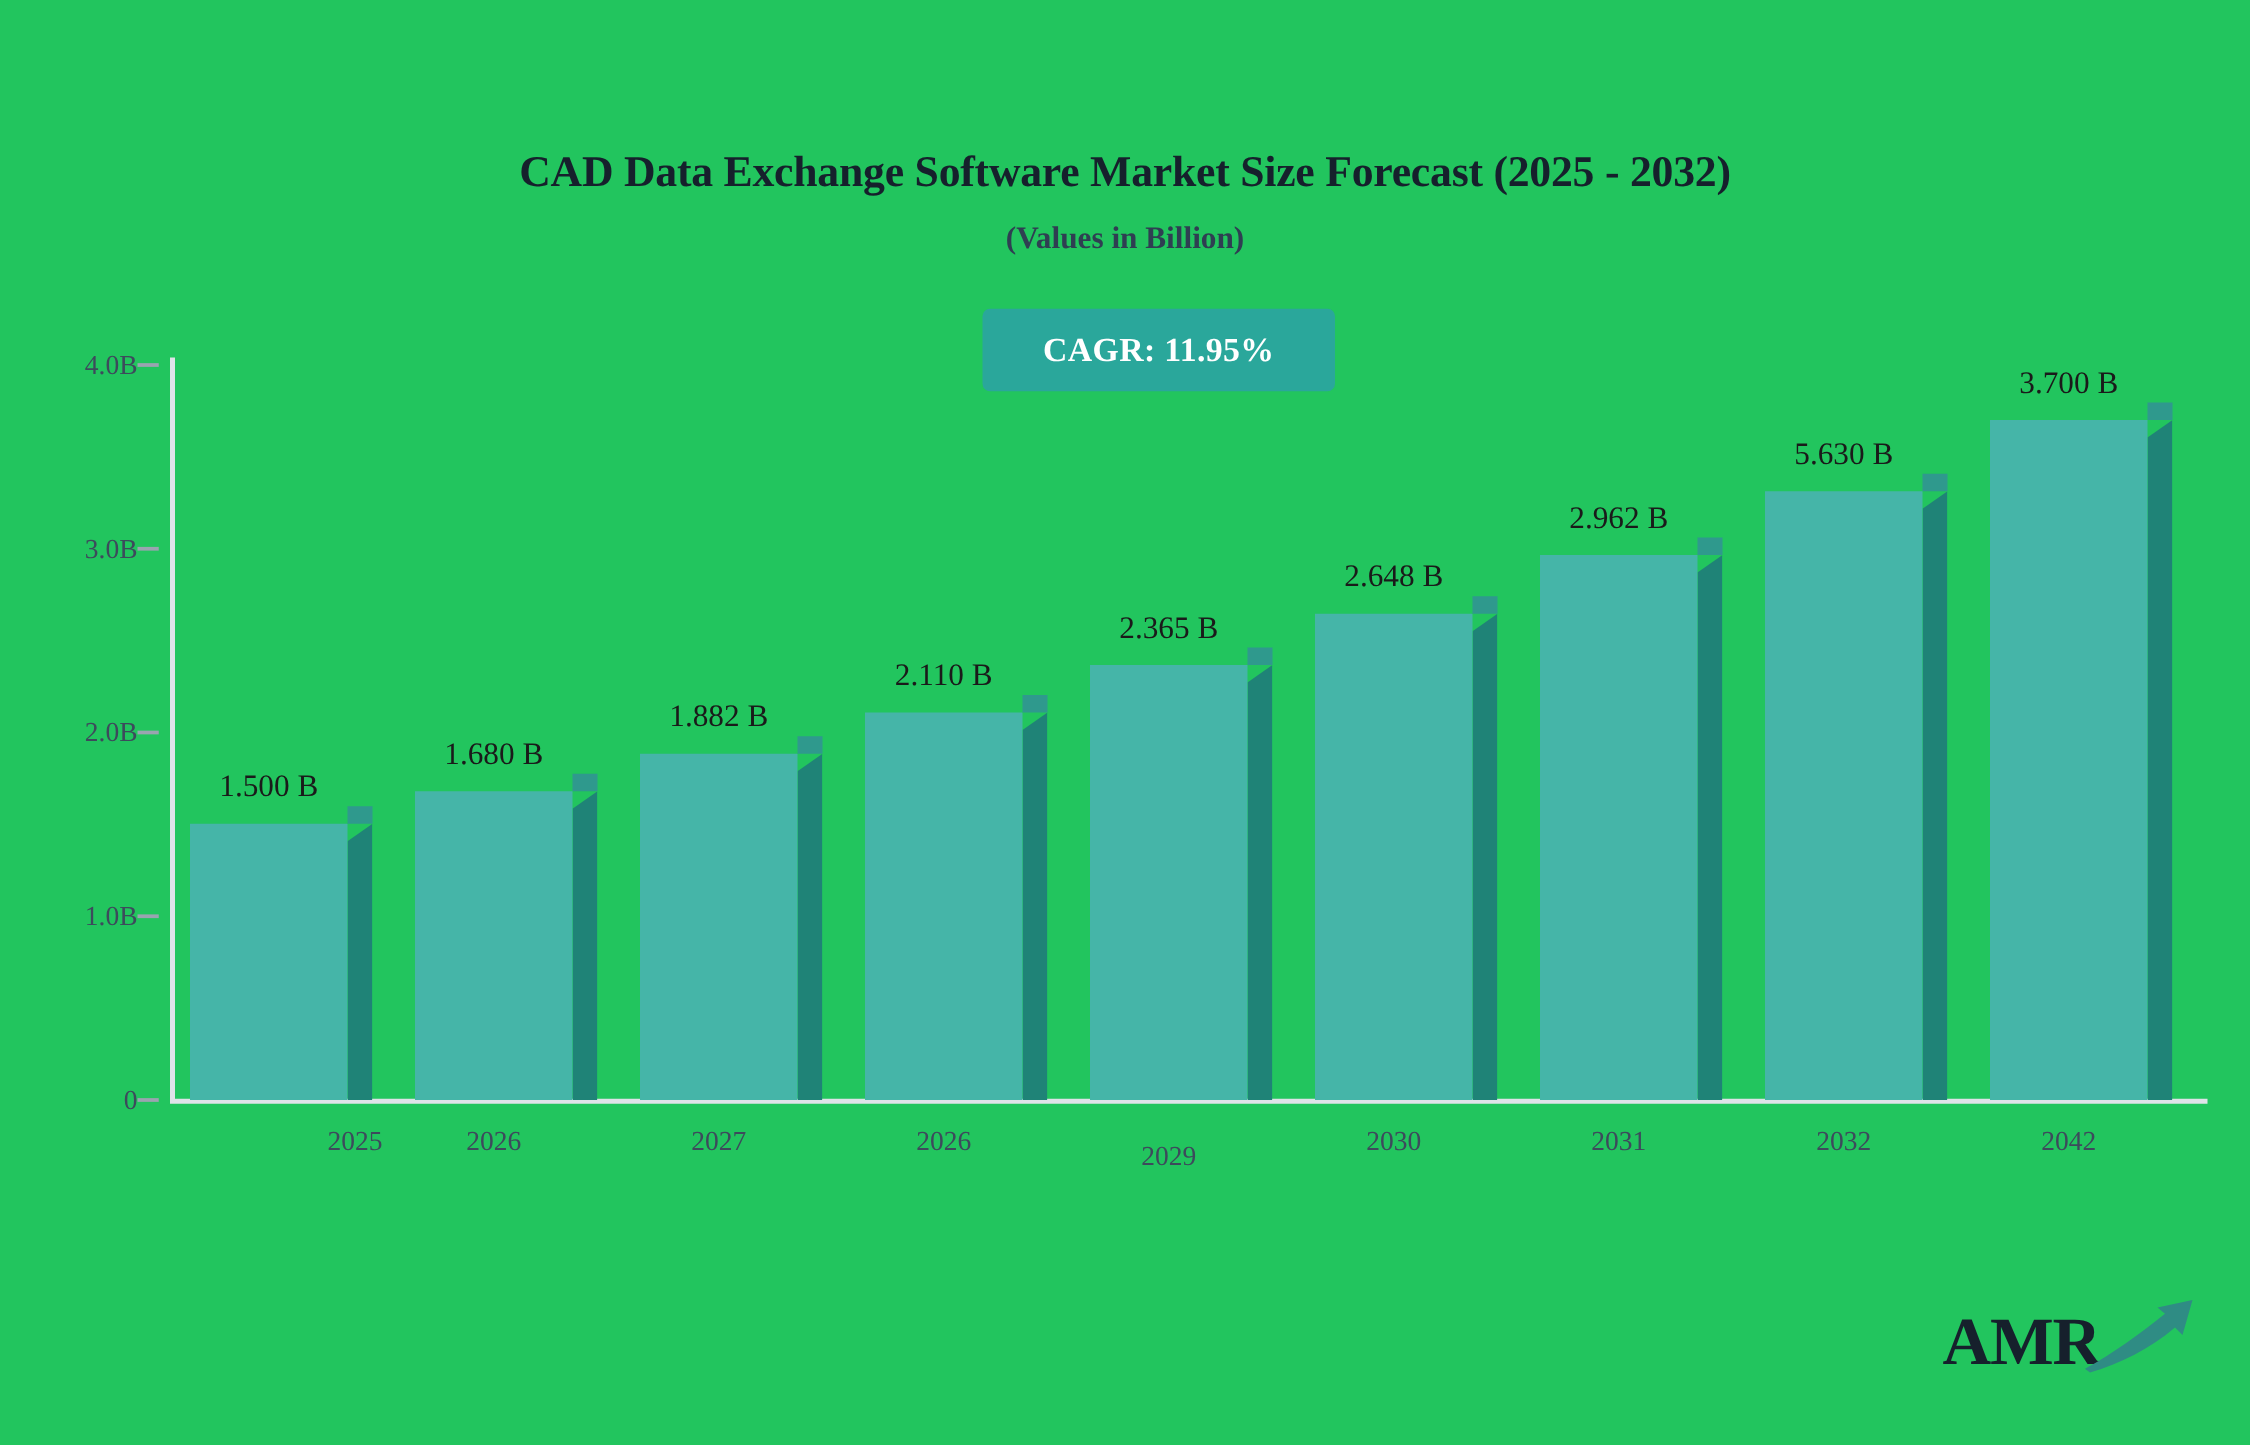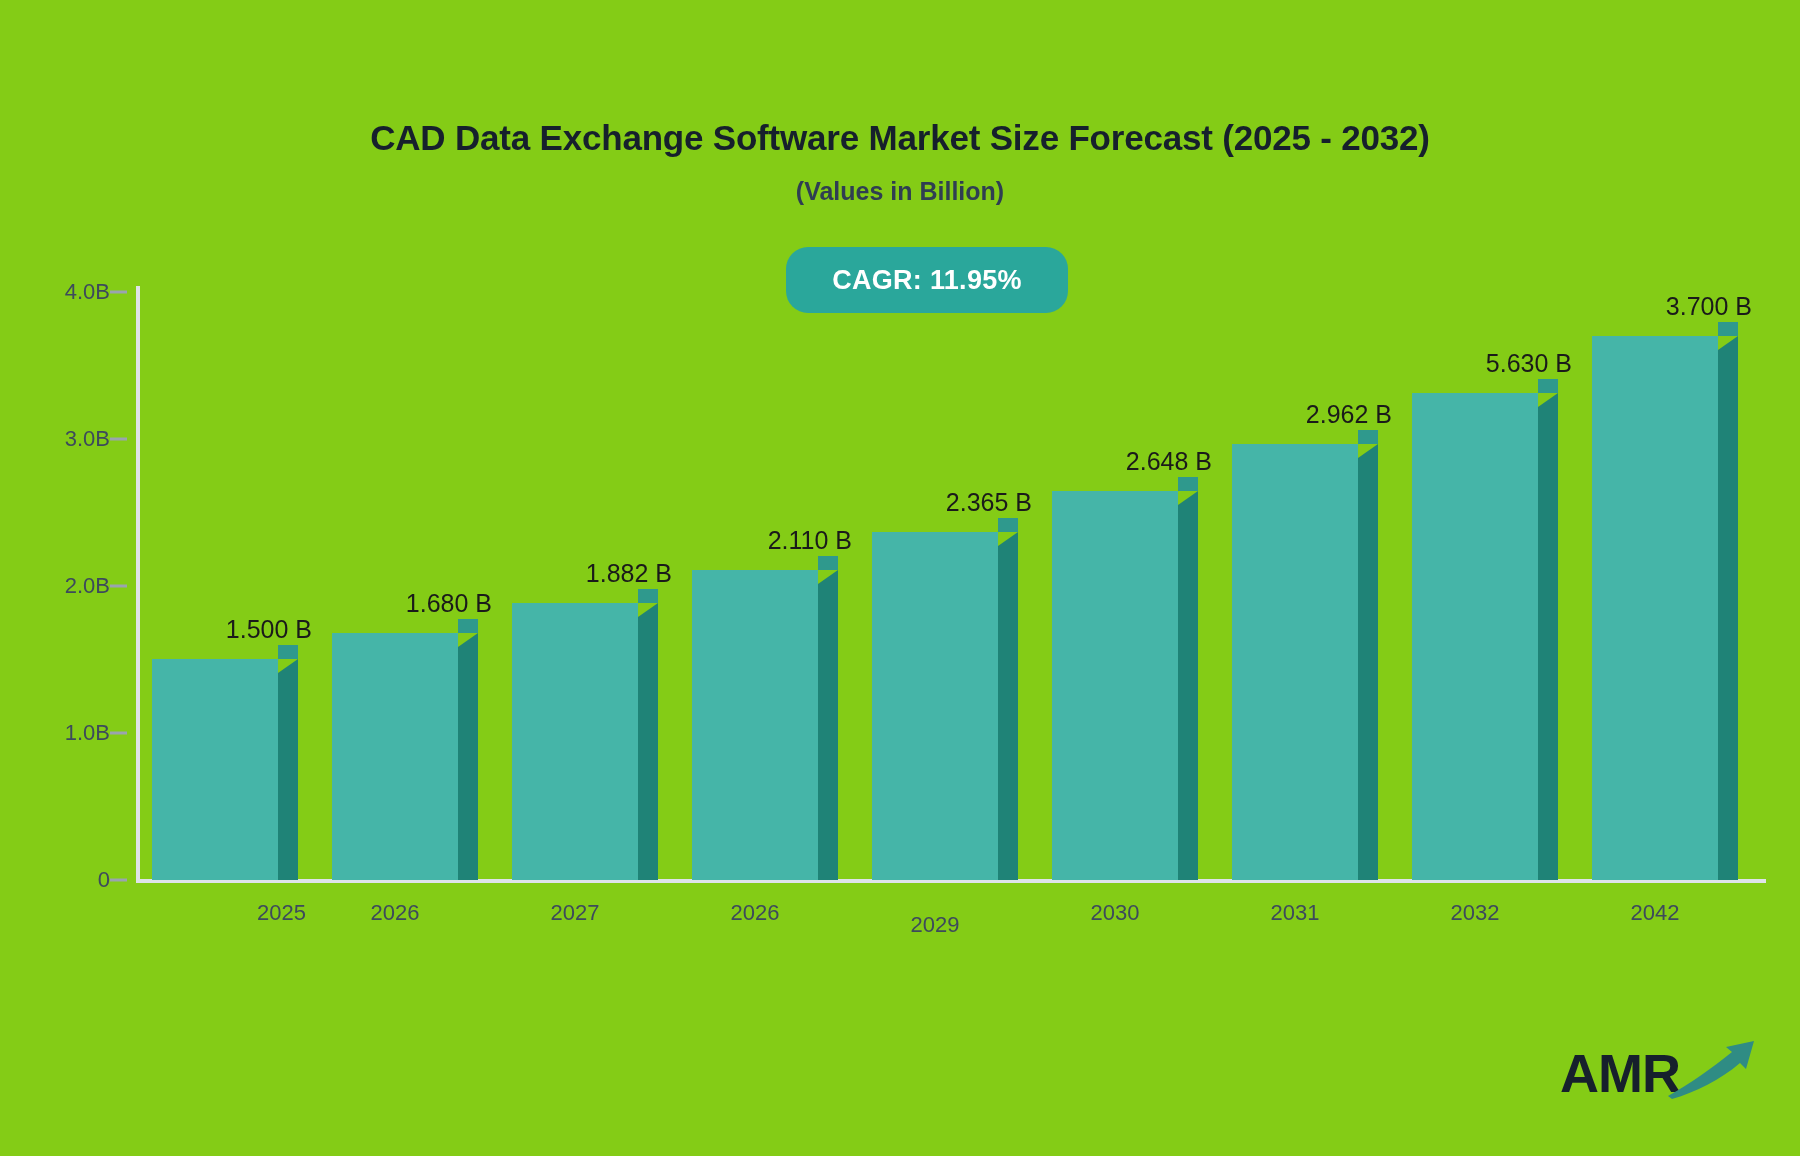--- a/index.html
+++ b/index.html
@@ -9,21 +9,22 @@
     height: 1156px;
     background: #ffffff;
     font-family: "Liberation Sans", sans-serif;
     overflow: hidden;
   }
 
   #page {
     position: relative;
     width: 1800px;
     height: 1156px;
-    background: #84cc16;
+    background: #22c55e;
+    font-family: Liberation Serif, serif;
   }
 
   
   #chart-title {
     position: absolute;
     top: 118px;
     left: 0;
     width: 1800px;
     text-align: center;
     font-size: 35px;
@@ -44,21 +45,21 @@
   }
 
   
   #cagr-badge {
     position: absolute;
     top: 247px;
     left: 786px;
     width: 282px;
     height: 66px;
     background: #2aa79b;
-    border-radius: 22px;
+    border-radius: 6px;
     display: flex;
     align-items: center;
     justify-content: center;
     color: #ffffff;
     font-size: 27px;
     font-weight: bold;
     letter-spacing: 0.3px;
   }
 
   
@@ -137,21 +138,21 @@
     left: 126px;
     width: 20px;
     height: 14px;
     background: #2f998d;
   }
 
   .bar-value {
     position: absolute;
     left: -34px;
     width: 194px;
-    text-align: right;
+    text-align: center;
     font-size: 25px;
     color: #1a1a1a;
   }
 
   .x-tick-label {
     position: absolute;
     top: 900px;
     width: 180px;
     text-align: center;
     font-size: 22px;

